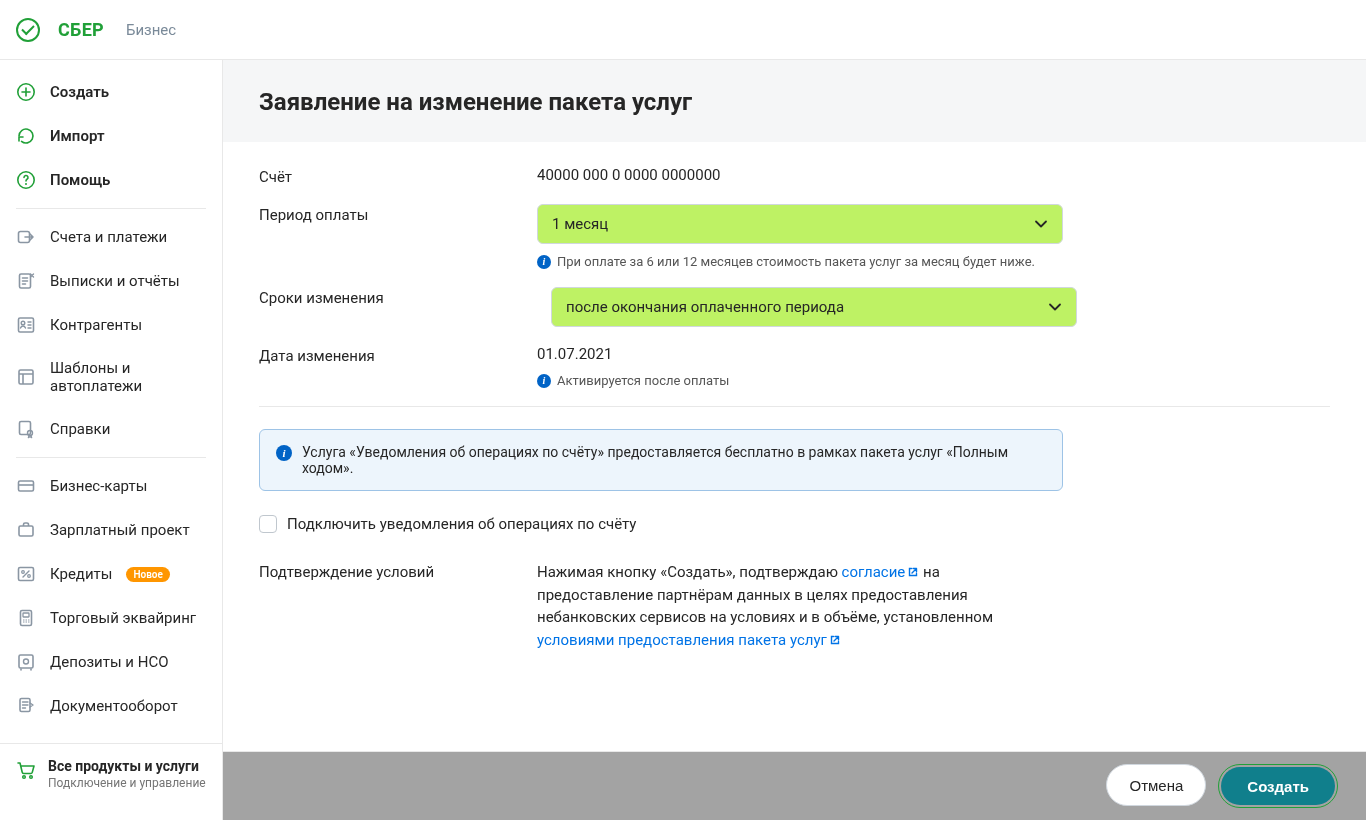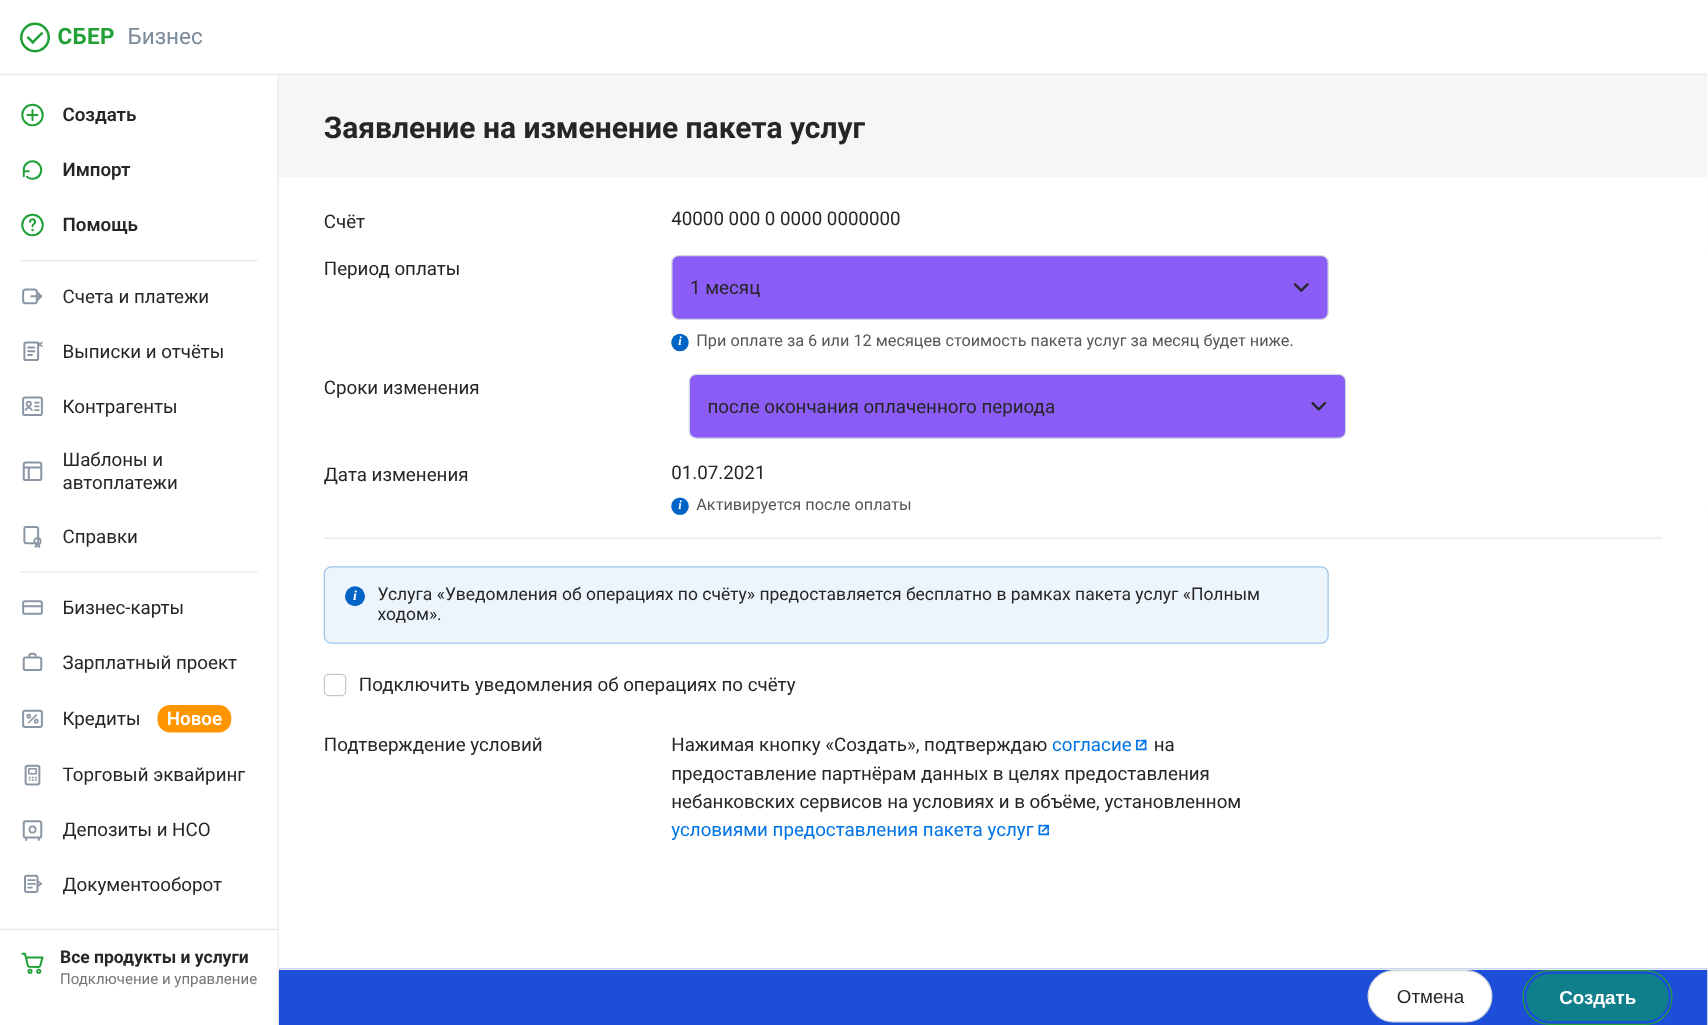--- a/index.html
+++ b/index.html
@@ -1,69 +1,69 @@
 <!DOCTYPE html>
 <html><head>
 <meta charset="utf-8">
 <style>
 * { box-sizing: border-box; margin: 0; padding: 0; }
 body { font-family: -apple-system, BlinkMacSystemFont, "Segoe UI", Roboto, Arial, sans-serif; font-size: 14px; color: #262626; background: #fff; width: 1366px; height: 820px; overflow: hidden; }
 
 
 .header { height: 60px; border-bottom: 1px solid #e8e8e8; display: flex; align-items: center; padding: 0 16px; }
-.logo { display: flex; align-items: center; gap: 6px; }
+.logo { display: flex; align-items: center; gap: 18px; }
 .logo-circle { width: 24px; height: 24px; border: 2.5px solid #21a038; border-radius: 50%; position: relative; }
 .logo-circle::after { content: ""; position: absolute; width: 10px; height: 5px; border-left: 2.5px solid #21a038; border-bottom: 2.5px solid #21a038; transform: rotate(-45deg); top: 5px; left: 4px; }
 .logo-text { font-weight: 700; font-size: 18px; color: #21a038; letter-spacing: 0.3px; }
-.logo-sub { font-size: 18px; color: #7a8a99; margin-left: 4px; }
+.logo-sub { font-size: 15px; color: #7a8a99; margin-left: 4px; }
 
 
 .layout { display: flex; height: 760px; }
 .sidebar { width: 223px; border-right: 1px solid #e8e8e8; display: flex; flex-direction: column; position: relative; }
 .sidebar-top { padding: 10px 0; }
 .sidebar-item { display: flex; align-items: center; gap: 14px; padding: 12px 16px; cursor: pointer; font-size: 15px; color: #262626; }
 .sidebar-item .icon { width: 20px; height: 20px; display: flex; align-items: center; justify-content: center; color: #8a96a3; }
 .sidebar-item.accent { font-weight: 600; }
 .sidebar-item.accent .icon { color: #21a038; }
 .sidebar-divider { height: 1px; background: #e8e8e8; margin: 6px 16px; }
-.badge { background: #ff9600; color: #fff; font-size: 15px; padding: 2px 7px; border-radius: 10px; font-weight: 600; }
+.badge { background: #ff9600; color: #fff; font-size: 10px; padding: 2px 7px; border-radius: 10px; font-weight: 600; }
 .sidebar-footer { border-top: 1px solid #e8e8e8; padding: 14px 16px; display: flex; gap: 12px; align-items: flex-start; position: absolute; bottom: 16px; left: 0; right: 0; background: #fff; }
 .sidebar-footer .icon { color: #21a038; margin-top: 2px; }
 .sidebar-footer-title { font-weight: 700; font-size: 14px; }
 .sidebar-footer-sub { font-size: 12px; color: #757575; margin-top: 2px; }
 .sidebar-chevron { position: absolute; bottom: 60px; left: 50%; transform: translateX(-50%); color: #757575; }
 
 
 .main { flex: 1; display: flex; flex-direction: column; background: #f5f6f7; }
 .main-header { padding: 28px 36px 26px; background: #f5f6f7; }
 .main-title { font-size: 24px; font-weight: 700; color: #262626; }
 .main-body { flex: 1; background: #fff; padding: 24px 36px; overflow-y: auto; }
 .form-row { display: flex; align-items: flex-start; margin-bottom: 18px; }
 .form-row.tight { margin-bottom: 6px; justify-content: flex-end; }
 .form-label { width: 278px; font-size: 15px; color: #262626; padding-top: 2px; }
 .form-value { flex: 1; font-size: 15px; color: #262626; }
-.select { width: 526px; height: 52px; border: 1px solid #d0d7de; border-radius: 6px; padding: 0 14px; display: flex; align-items: center; justify-content: space-between; cursor: pointer; background: #8b5cf6; font-size: 15px; }
+.select { width: 526px; height: 40px; border: 1px solid #d0d7de; border-radius: 6px; padding: 0 14px; display: flex; align-items: center; justify-content: space-between; cursor: pointer; background: #bef264; font-size: 15px; }
 .select .chev { color: #262626; }
 .hint { display: flex; align-items: center; gap: 6px; margin-top: 10px; font-size: 13px; color: #565656; }
 .hint .info-icon { width: 14px; height: 14px; border-radius: 50%; background: #0063c6; color: #fff; display: flex; align-items: center; justify-content: center; font-size: 10px; font-weight: 700; font-style: italic; font-family: Georgia, serif; }
 .divider-line { height: 1px; background: #e8e8e8; margin: 18px 0 22px; }
 
 .info-banner { border: 1px solid #9dc3e6; background: #edf5fc; border-radius: 6px; padding: 14px 16px; display: flex; gap: 10px; align-items: flex-start; font-size: 14px; margin-bottom: 24px; max-width: 804px; }
 .info-banner .info-icon { width: 16px; height: 16px; border-radius: 50%; background: #0063c6; color: #fff; display: flex; align-items: center; justify-content: center; font-size: 11px; font-weight: 700; font-style: italic; font-family: Georgia, serif; flex-shrink: 0; margin-top: 1px; }
 
 .checkbox-row { display: flex; align-items: center; gap: 10px; margin-bottom: 28px; }
 .checkbox { width: 18px; height: 18px; border: 1.5px solid #c0c7ce; border-radius: 4px; cursor: pointer; }
 .checkbox-label { font-size: 15px; }
 
 .confirm-text { font-size: 15px; line-height: 1.5; }
 .link { color: #0073e6; cursor: pointer; }
 .ext-icon { display: inline-block; width: 12px; height: 12px; margin-left: 2px; vertical-align: -1px; }
 
 
-.main-footer { background: #1d4ed8; border-top: 1px solid #e8e8e8; padding: 0 28px; display: flex; justify-content: flex-end; gap: 24px; }
+.main-footer { background: #a3a3a3; border-top: 1px solid #e8e8e8; padding: 12px 28px; display: flex; justify-content: flex-end; gap: 12px; }
 .btn { height: 42px; padding: 0 22px; border-radius: 21px; font-size: 15px; font-weight: 500; cursor: pointer; display: flex; align-items: center; }
 .btn-secondary { background: #fff; border: 1px solid #d0d7de; color: #262626; }
 .btn-primary-wrap { border: 1px solid #21a038; border-radius: 24px; padding: 2px; }
 .btn-primary-inner { background: #107f8c; color: #fff; border: none; height: 38px; padding: 0 26px; border-radius: 20px; font-size: 15px; font-weight: 600; cursor: pointer; }
 
 svg { display: block; }
 </style>
 </head>
 <body>
 

